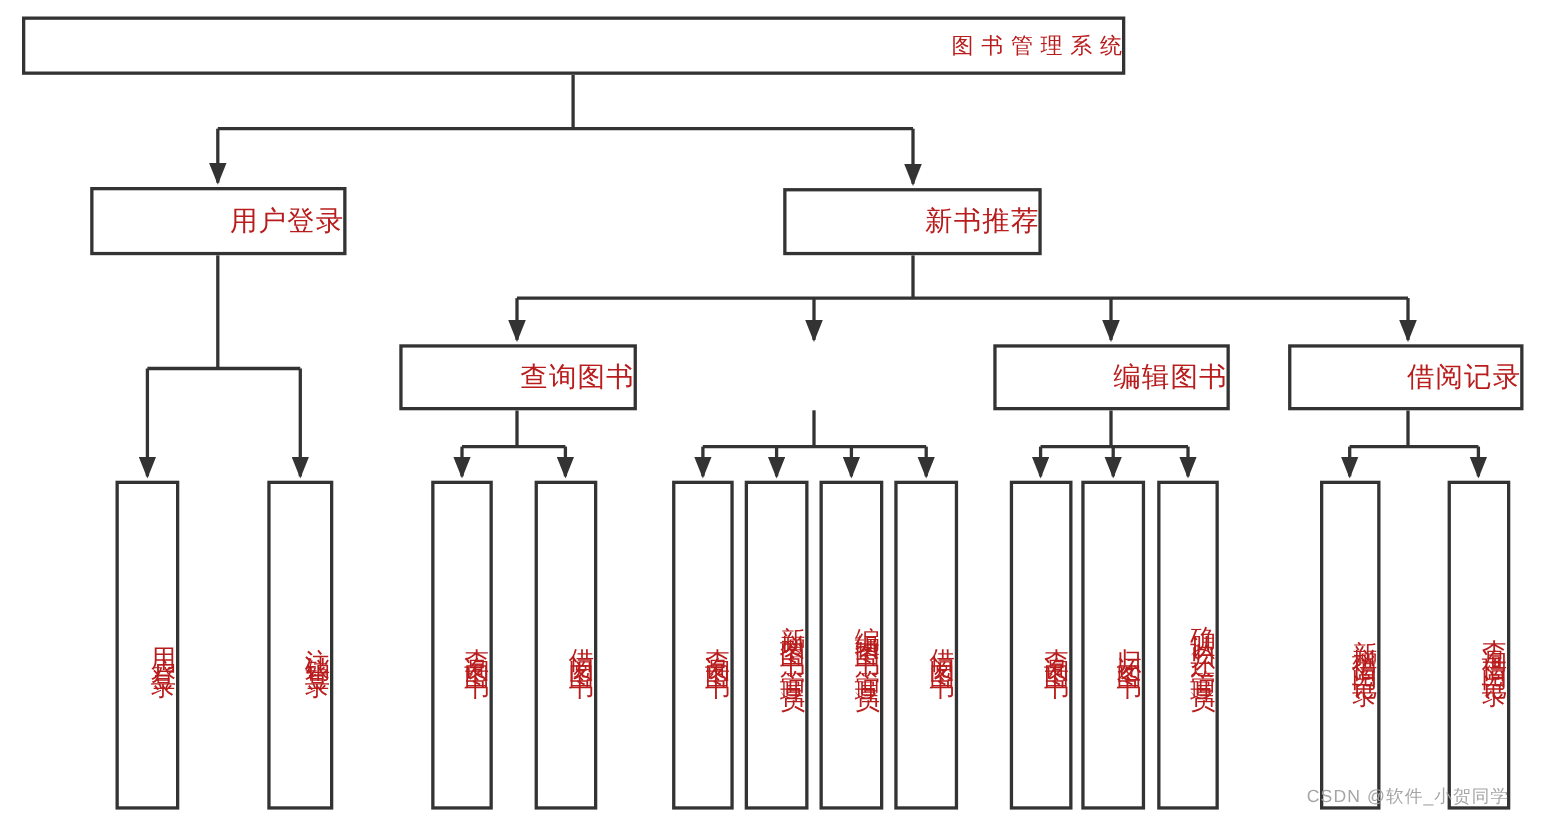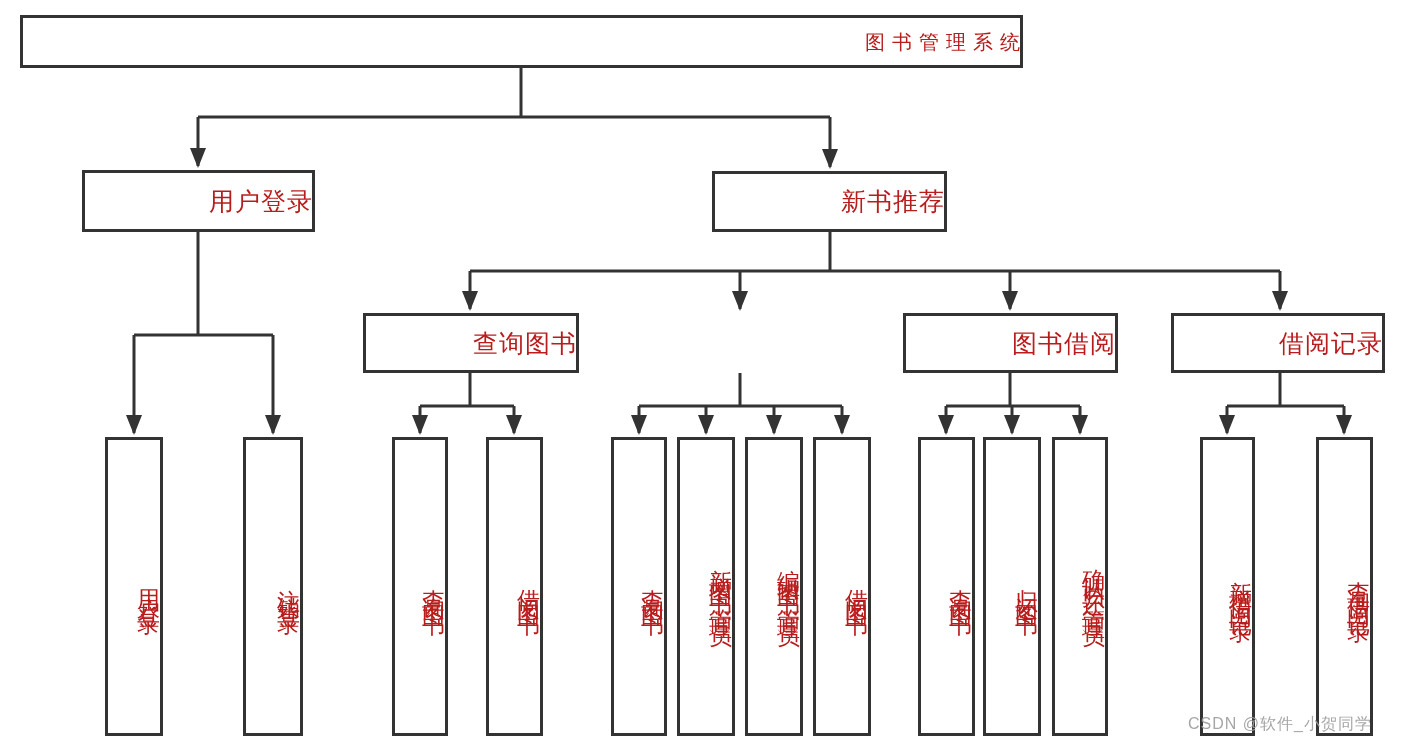--- a/index.html
+++ b/index.html
@@ -107,21 +107,21 @@
     <span class="hlabel">用户登录</span>
   </div>
   <div class="box lv2" style="left:712px;top:171px;width:235px;height:61px">
     <span class="hlabel">新书推荐</span>
   </div>
 
   <div class="box lv3" style="left:363px;top:313px;width:216px;height:60px">
     <span class="hlabel">查询图书</span>
   </div>
   <div class="box lv3" style="left:903px;top:313px;width:215px;height:60px">
-    <span class="hlabel">图书借阅</span>
+    <span class="hlabel">编辑图书</span>
   </div>
   <div class="box lv3" style="left:1171px;top:313px;width:214px;height:60px">
     <span class="hlabel">借阅记录</span>
   </div>
 
   <div class="box leaf" style="left:105px;width:58px">
     <span class="vlabel">用户登录</span>
   </div>
   <div class="box leaf" style="left:243px;width:60px">
     <span class="vlabel">注销登录</span>

